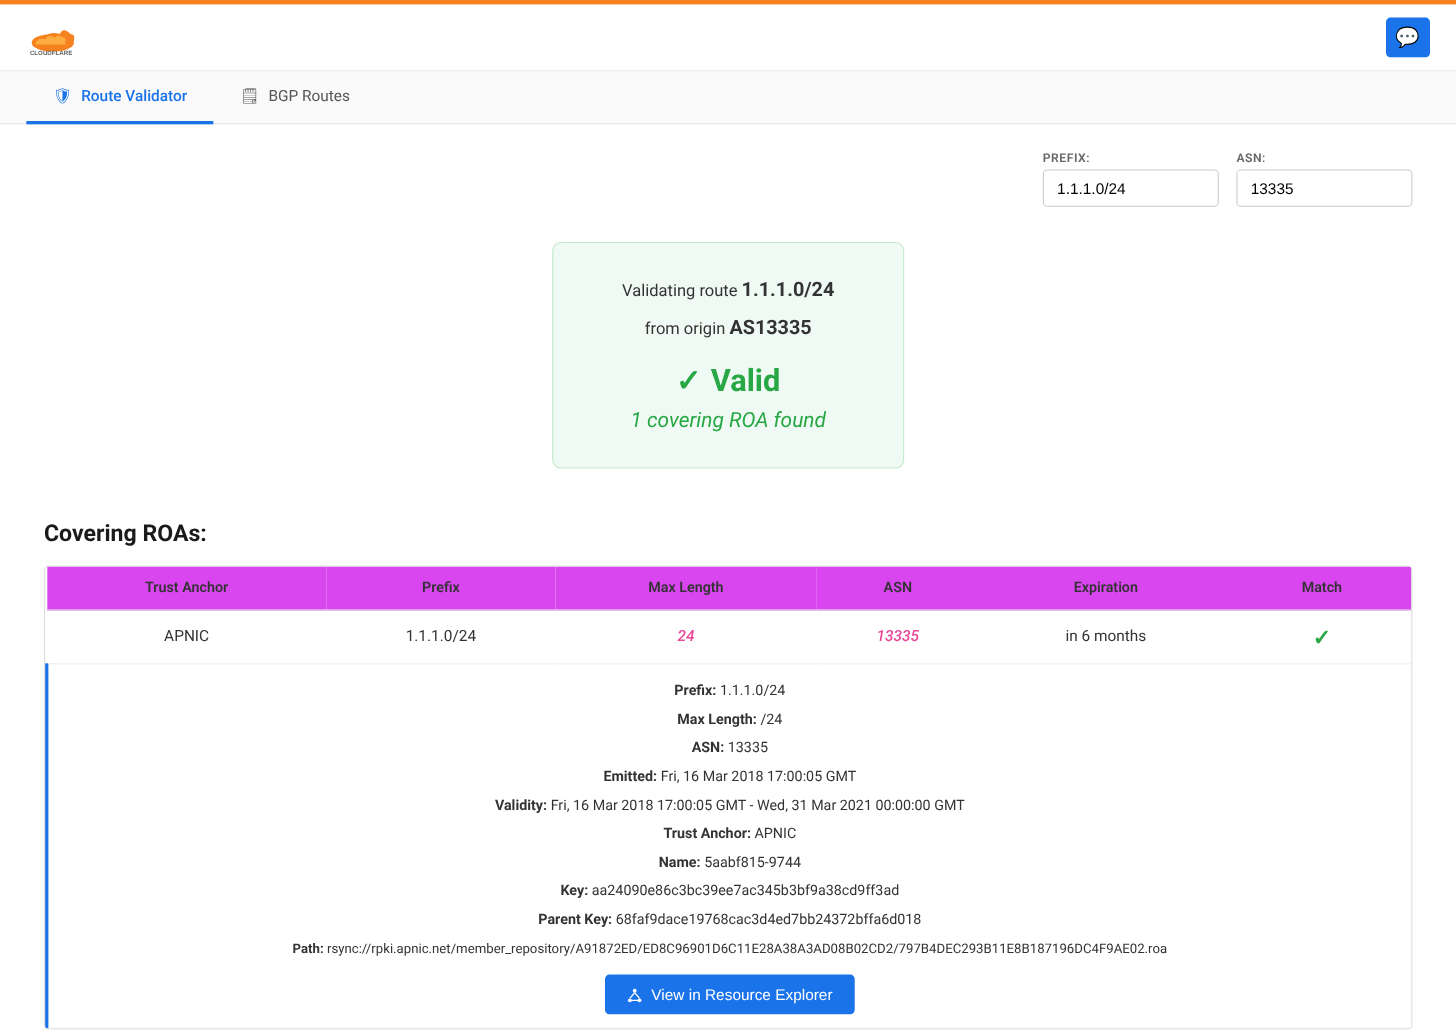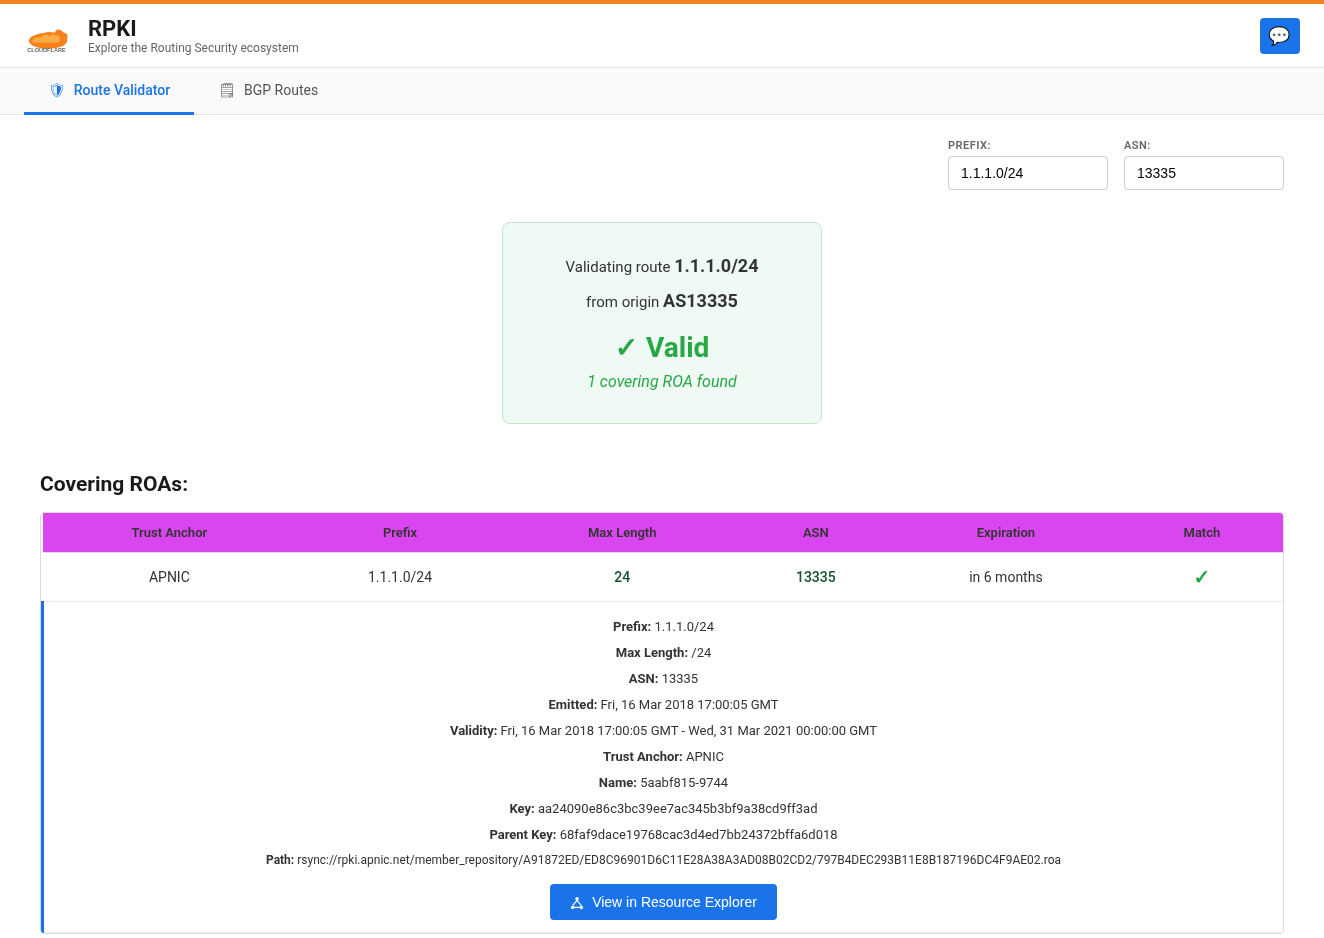--- a/index.html
+++ b/index.html
@@ -30,32 +30,32 @@
     .input-group label { font-size: 11px; font-weight: 600; color: #666; letter-spacing: 0.5px; }
     .input-group input { border: 1px solid #ccc; border-radius: 4px; padding: 8px 12px; font-size: 14px; width: 160px; outline: none; }
 
     
     .validation-card { border: 1px solid #c3e6cb; background: #f0faf4; border-radius: 8px; padding: 32px 53px; text-align: center; max-width: 320px; margin: 0 auto 48px; }
     .validation-card .route-line { font-size: 15px; color: #333; }
     .validation-card .route-line .bold { font-weight: 700; font-size: 18px; }
     .validation-card .origin-line { font-size: 15px; color: #333; margin-top: 14px; }
     .validation-card .origin-line .bold { font-weight: 700; font-size: 18px; }
     .validation-card .status { font-size: 28px; font-weight: 700; color: #28a745; margin: 20px 0 8px; display: flex; align-items: center; justify-content: center; gap: 8px; }
-    .validation-card .roa-found { color: #28a745; font-size: 16px; font-style: italic; }
+    .validation-card .roa-found { color: #28a745; font-size: 19px; font-style: italic; }
 
     
     .section-title { font-size: 21px; font-weight: 700; color: #1a1a1a; margin-bottom: 16px; }
     .table-wrapper { border: 1px solid #ddd; border-radius: 4px; overflow: hidden; }
     table { width: 100%; border-collapse: collapse; }
     thead tr { background: #d946ef; }
     th { padding: 12px 16px; text-align: center; font-size: 13px; font-weight: 600; color: #333; border-bottom: 1px solid #ddd; }
     td { padding: 12px 12px; text-align: center; font-size: 14px; border-bottom: 1px solid #eee; }
     .data-row td { vertical-align: middle; }
     .trust-anchor-col { text-align: center; }
-    .green-text { color: #14532d; font-weight: 500; }
+    .green-text { color: #ec4899; font-weight: 500; font-style: italic; }
     .check-mark { color: #28a745; font-size: 20px; font-weight: 700; }
     .detail-content { font-size: 13px; line-height: 2; color: #333; }
     .detail-content .field-label { font-weight: 700; }
     .detail-path { word-break: break-all; font-size: 12px; }
     .view-btn { background: #1a73e8; color: #fff; border: none; border-radius: 4px; padding: 10px 20px; cursor: pointer; font-size: 14px; display: flex; align-items: flex-end; gap: 8px; margin: 12px auto 0; }
 
     
     .cf-logo { width: 48px; height: 36px; }
   </style>
 </head>
@@ -66,24 +66,20 @@
 <div class="header">
   <div class="header-left">
     <div class="logo-area">
 
       <svg class="cf-logo" viewBox="0 0 60 44" xmlns="http://www.w3.org/2000/svg">
         <ellipse cx="30" cy="28" rx="24" ry="10" fill="#f6821f"></ellipse>
         <path d="M18 28 Q22 14 38 18 Q42 10 50 18 Q56 18 54 26 Z" fill="#f6821f"></path>
         <path d="M10 30 Q12 22 22 24 Q24 18 32 22 Q36 18 42 22 Q46 22 44 30 Z" fill="#fbad41"></path>
         <text x="4" y="42" font-size="7" fill="#666" font-family="sans-serif" font-weight="600">CLOUDFLARE</text>
       </svg>
-    </div>
-    <div class="brand-text">
-      <h1>RPKI</h1>
-      <p>Explore the Routing Security ecosystem</p>
     </div>
   </div>
   <button class="chat-btn">
     <span>💬</span>
   </button>
 </div>
 
 <nav class="nav">
   <a class="nav-item active">
     <span>🛡</span>

